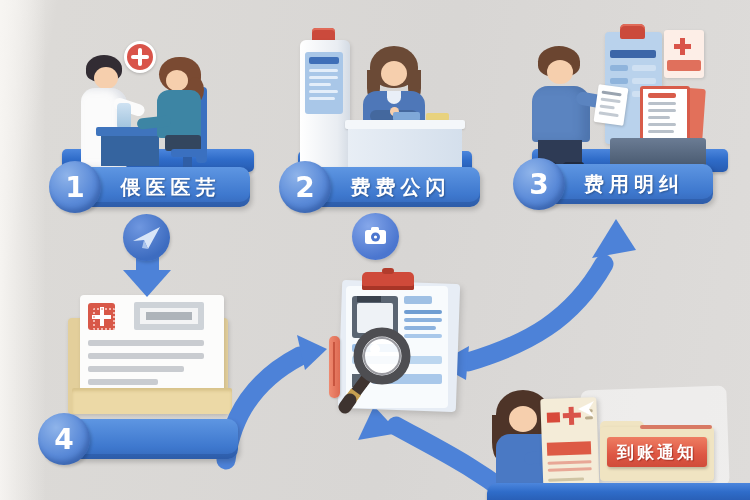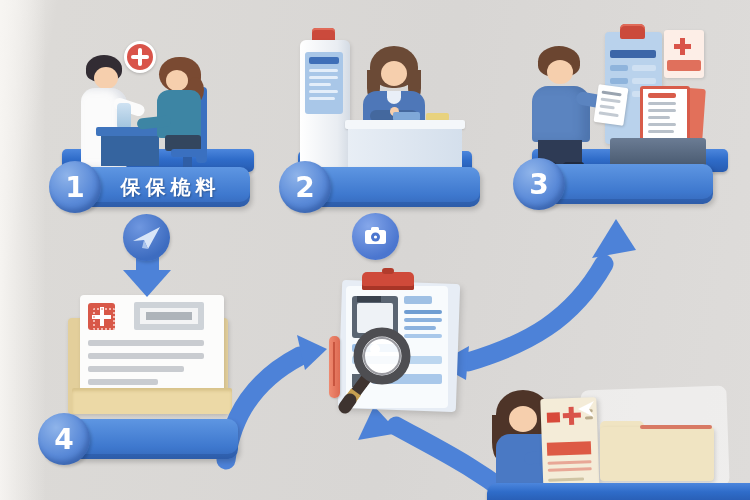--- a/index.html
+++ b/index.html
@@ -99,21 +99,21 @@
     <div class="abs" style="left:111px;top:45px;width:22px;height:21px;background:#f6cfad;border-radius:50%;"></div>
     <div class="abs" style="left:102px;top:65px;width:44px;height:48px;background:#3d85a4;border-radius:12px 10px 4px 4px;"></div>
     <div class="abs" style="left:82px;top:92px;width:34px;height:11px;background:#3d85a4;border-radius:6px;transform:rotate(-6deg);"></div>
     <div class="abs" style="left:110px;top:110px;width:36px;height:16px;background:#33465e;border-radius:3px;"></div>
     <div class="abs" style="left:116px;top:124px;width:36px;height:8px;background:#3a70c0;border-radius:3px;"></div>
     <div class="abs" style="left:128px;top:132px;width:9px;height:14px;background:#2f5ea6;"></div>
   </div>
 
   <div class="abs step-bar" style="left:57px;top:167px;width:193px;">
     <div class="step-num">1</div>
-    <div class="step-text">保保桅料</div>
+    <div class="step-text">偎医医芫</div>
   </div>
 
   <div class="abs platform" style="left:298px;top:151px;width:174px;height:21px;z-index:1;"></div>
   <div class="abs" style="left:295px;top:15px;width:180px;height:152px;z-index:2;">
     <div class="abs" style="left:17px;top:13px;width:23px;height:14px;background:#cb4a3c;border-radius:4px 4px 2px 2px;box-shadow:inset 0 2px 0 #e06a58;"></div>
     <div class="abs" style="left:5px;top:25px;width:50px;height:128px;background:linear-gradient(90deg,#ffffff,#e9edf2 75%,#d4dbe4);border-radius:6px 6px 0 0;box-shadow:1px 2px 4px rgba(0,0,0,.12);"></div>
     <div class="abs" style="left:10px;top:37px;width:38px;height:62px;background:#a9c7e8;border-radius:3px;"></div>
     <div class="abs line" style="left:14px;top:42px;width:30px;height:7px;background:#3f6fb8;"></div>
     <div class="abs line" style="left:14px;top:54px;width:29px;height:3px;background:#e4eefa;"></div>
     <div class="abs line" style="left:14px;top:61px;width:29px;height:3px;background:#e4eefa;"></div>
@@ -131,20 +131,21 @@
     <div class="abs" style="left:95px;top:92px;width:9px;height:9px;background:#f6cfad;border-radius:50%;"></div>
 
     <div class="abs" style="left:98px;top:97px;width:27px;height:9px;background:#7fa8d8;border-radius:2px;"></div>
     <div class="abs" style="left:131px;top:98px;width:23px;height:8px;background:#e8d27e;border-radius:2px;"></div>
     <div class="abs" style="left:50px;top:105px;width:120px;height:9px;background:#f4f7fa;border-radius:2px;box-shadow:0 1px 2px rgba(0,0,0,.12);"></div>
     <div class="abs" style="left:53px;top:114px;width:114px;height:38px;background:linear-gradient(90deg,#e8eef5,#d4dfec);"></div>
   </div>
 
   <div class="abs step-bar" style="left:287px;top:167px;width:193px;">
     <div class="step-num">2</div>
+    <div class="step-text">费费公闪</div>
   </div>
 
   <div class="abs platform" style="left:532px;top:149px;width:196px;height:23px;z-index:1;"></div>
   <div class="abs" style="left:528px;top:10px;width:200px;height:158px;z-index:2;">
     <div class="abs" style="left:77px;top:22px;width:57px;height:112px;background:#b9d2ec;border-radius:4px;box-shadow:1px 2px 4px rgba(0,0,0,.12);"></div>
     <div class="abs" style="left:92px;top:14px;width:25px;height:15px;background:#cb4a3c;border-radius:5px 5px 2px 2px;box-shadow:inset 0 2px 0 #e06a58;"></div>
     <div class="abs line" style="left:82px;top:40px;width:46px;height:8px;background:#3c66a8;"></div>
     <div class="abs line" style="left:82px;top:55px;width:18px;height:6px;background:#8fb4dc;"></div>
     <div class="abs line" style="left:104px;top:55px;width:24px;height:6px;background:#cfe0f2;"></div>
     <div class="abs line" style="left:82px;top:68px;width:18px;height:6px;background:#8fb4dc;"></div>
@@ -179,20 +180,21 @@
       <div class="abs line" style="left:5px;top:20px;width:28px;height:3px;background:#b9c1ca;"></div>
       <div class="abs line" style="left:5px;top:27px;width:22px;height:3px;background:#b9c1ca;"></div>
       <div class="abs line" style="left:5px;top:34px;width:28px;height:3px;background:#b9c1ca;"></div>
       <div class="abs line" style="left:5px;top:41px;width:26px;height:3px;background:#b9c1ca;"></div>
     </div>
     <div class="abs" style="left:82px;top:128px;width:96px;height:30px;background:linear-gradient(180deg,#6b7c94,#47586e);border-radius:3px;"></div>
   </div>
 
   <div class="abs step-bar" style="left:521px;top:164px;width:192px;">
     <div class="step-num">3</div>
+    <div class="step-text">费用明纠</div>
   </div>
 
   <div class="abs" style="left:62px;top:288px;width:180px;height:132px;z-index:2;">
     <div class="abs" style="left:6px;top:30px;width:160px;height:96px;background:#e3cf9b;border-radius:4px;box-shadow:1px 2px 4px rgba(0,0,0,.15);"></div>
     <div class="abs" style="left:18px;top:7px;width:144px;height:104px;background:#fcfcfb;border-radius:4px;box-shadow:1px 2px 4px rgba(0,0,0,.12);"></div>
     <div class="abs" style="left:26px;top:15px;width:27px;height:27px;background:#d85848;border-radius:3px;">
       <div class="abs" style="left:12px;top:4px;width:4px;height:19px;background:#fff;"></div>
       <div class="abs" style="left:4px;top:12px;width:19px;height:4px;background:#fff;"></div>
       <div class="abs" style="left:5px;top:5px;width:18px;height:18px;border:2px dotted #f3b7ae;border-radius:2px;"></div>
     </div>
@@ -270,15 +272,16 @@
       <div class="abs line" style="left:5px;top:87px;width:42px;height:3px;background:#cfc4a4;"></div>
     </div>
 
     <svg class="abs" style="left:88px;top:13px;" width="22" height="22" viewBox="0 0 22 22">
       <polygon points="2,11 18,3 13,11 18,19" fill="#ffffff"></polygon>
     </svg>
 
     <div class="abs" style="left:112px;top:36px;width:44px;height:12px;background:#f0e4c2;border-radius:5px 5px 0 0;"></div>
     <div class="abs" style="left:112px;top:42px;width:114px;height:54px;background:#f0e4c2;border-radius:4px;box-shadow:1px 2px 4px rgba(0,0,0,.15);"></div>
     <div class="abs line" style="left:152px;top:40px;width:72px;height:4px;background:#d87a64;"></div>
+    <div class="abs badge-red" style="left:119px;top:52px;width:100px;height:30px;font-size:17px;letter-spacing:3px;border-radius:3px;">到账通知</div>
   </div>
 
 </div>
 
 </body></html>

